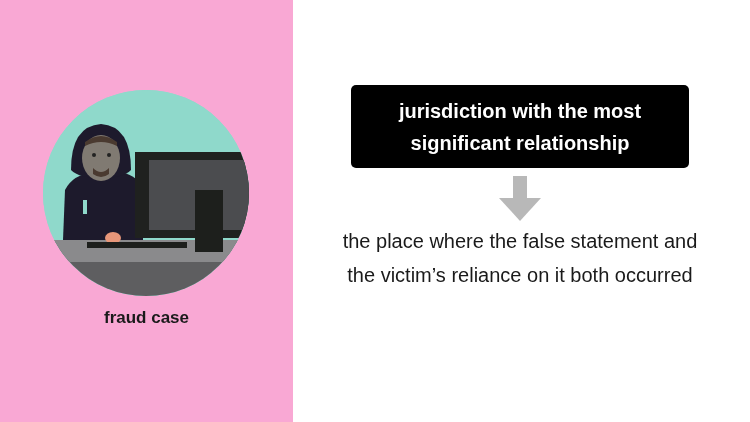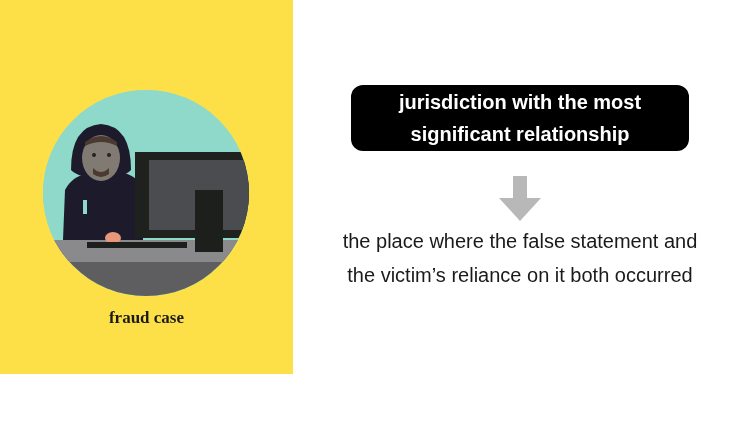--- a/index.html
+++ b/index.html
@@ -1,21 +1,21 @@
 <!DOCTYPE html>
 <html><head>
 <meta charset="utf-8">
 <style>
   html, body { margin:0; padding:0; }
   body { width:750px; height:422px; overflow:hidden; background:#ffffff; position:relative; font-family:"Liberation Sans", "DejaVu Sans", sans-serif; }
-  .left-panel { position:absolute; left:0; top:0; width:293px; height:374px; background:#fde047;font-family:Liberation Serif, serif; }
+  .left-panel { position:absolute; left:0; top:0; width:293px; height:422px; background:#f9a8d4; }
   .avatar-circle { position:absolute; left:43px; top:90px; width:206px; height:206px; border-radius:50%; overflow:hidden; background:#8fd9cb; }
   .caption { position:absolute; left:0; width:293px; top:308px; text-align:center; font-weight:bold; font-size:17px; color:#1a1a1a; }
   .right-panel { position:absolute; left:293px; top:0; width:457px; height:422px; background:#fff; }
-  .box { position:absolute; left:351px; top:85px; width:338px; height:66px; background:#000; border-radius:12px; color:#fff; font-weight:bold; font-size:20px; line-height:32px; text-align:center; display:flex; align-items:center; justify-content:center; box-sizing:border-box; padding:0 10px; }
+  .box { position:absolute; left:351px; top:85px; width:338px; height:83px; background:#000; border-radius:5px; color:#fff; font-weight:bold; font-size:20px; line-height:32px; text-align:center; display:flex; align-items:center; justify-content:center; box-sizing:border-box; padding:0 10px; }
   .arrow { position:absolute; left:499px; top:176px; width:42px; height:46px; }
   .desc { position:absolute; left:330px; top:224px; width:380px; text-align:center; font-size:20px; line-height:34px; color:#1a1a1a; }
 </style>
 </head>
 <body>
 
 <div class="left-panel">
   <div class="avatar-circle">
     <svg width="206" height="206" viewBox="0 0 206 206">
       <rect x="0" y="0" width="206" height="206" fill="#8fd9cb"></rect>

